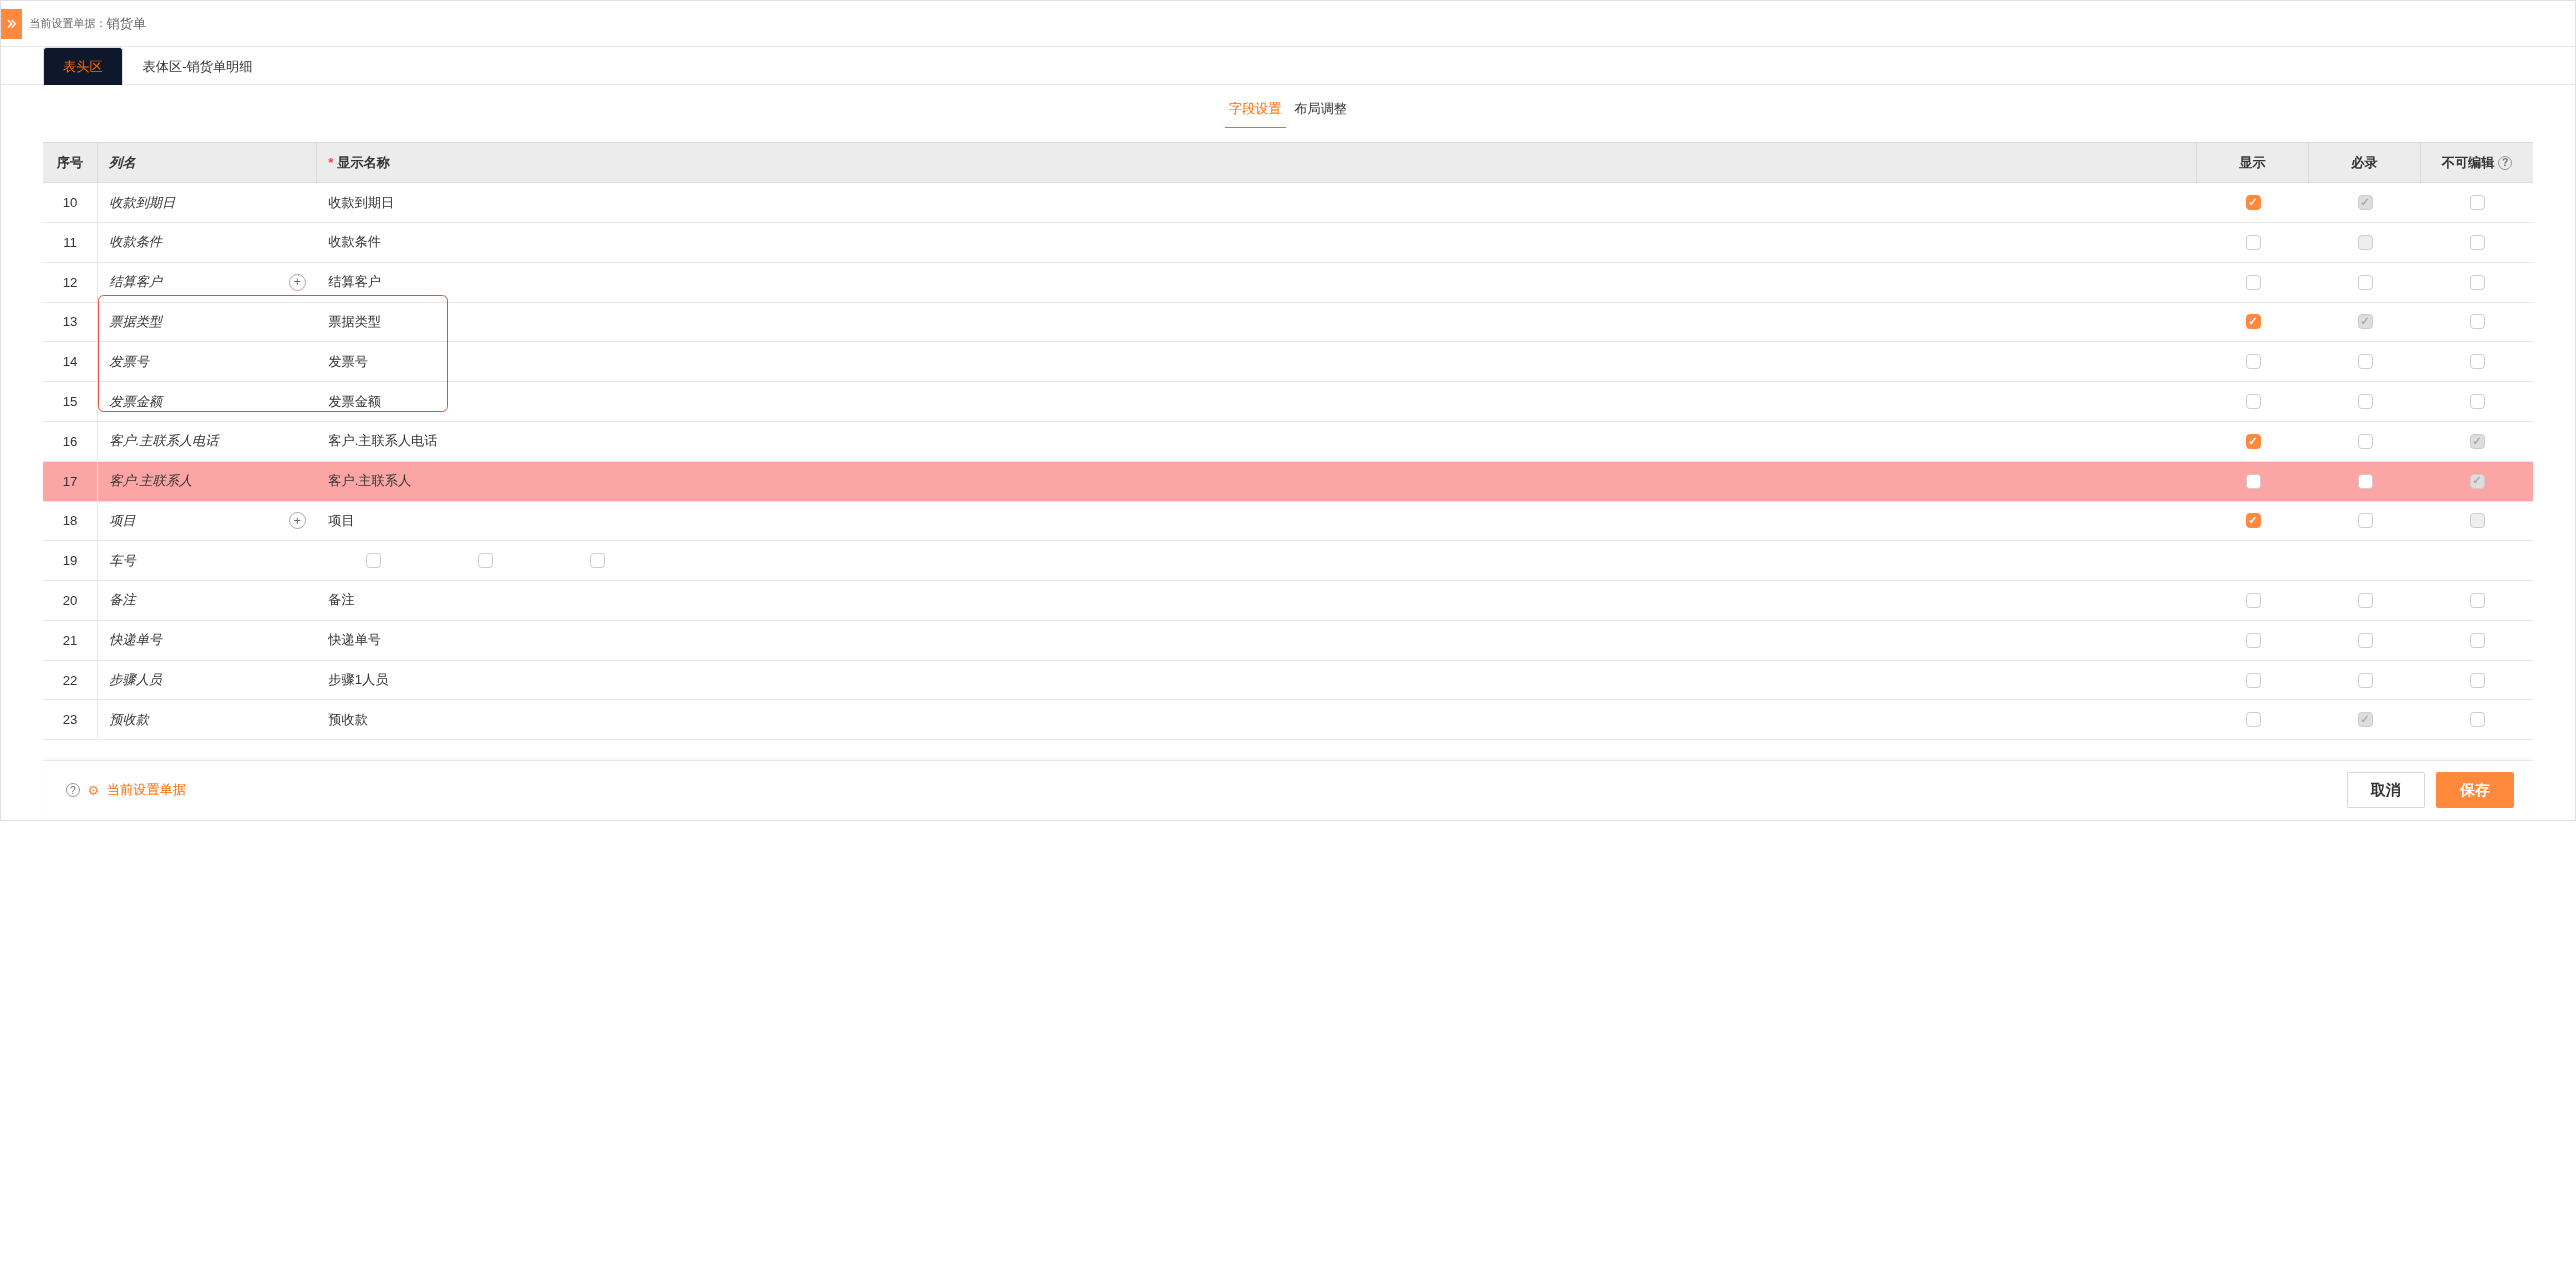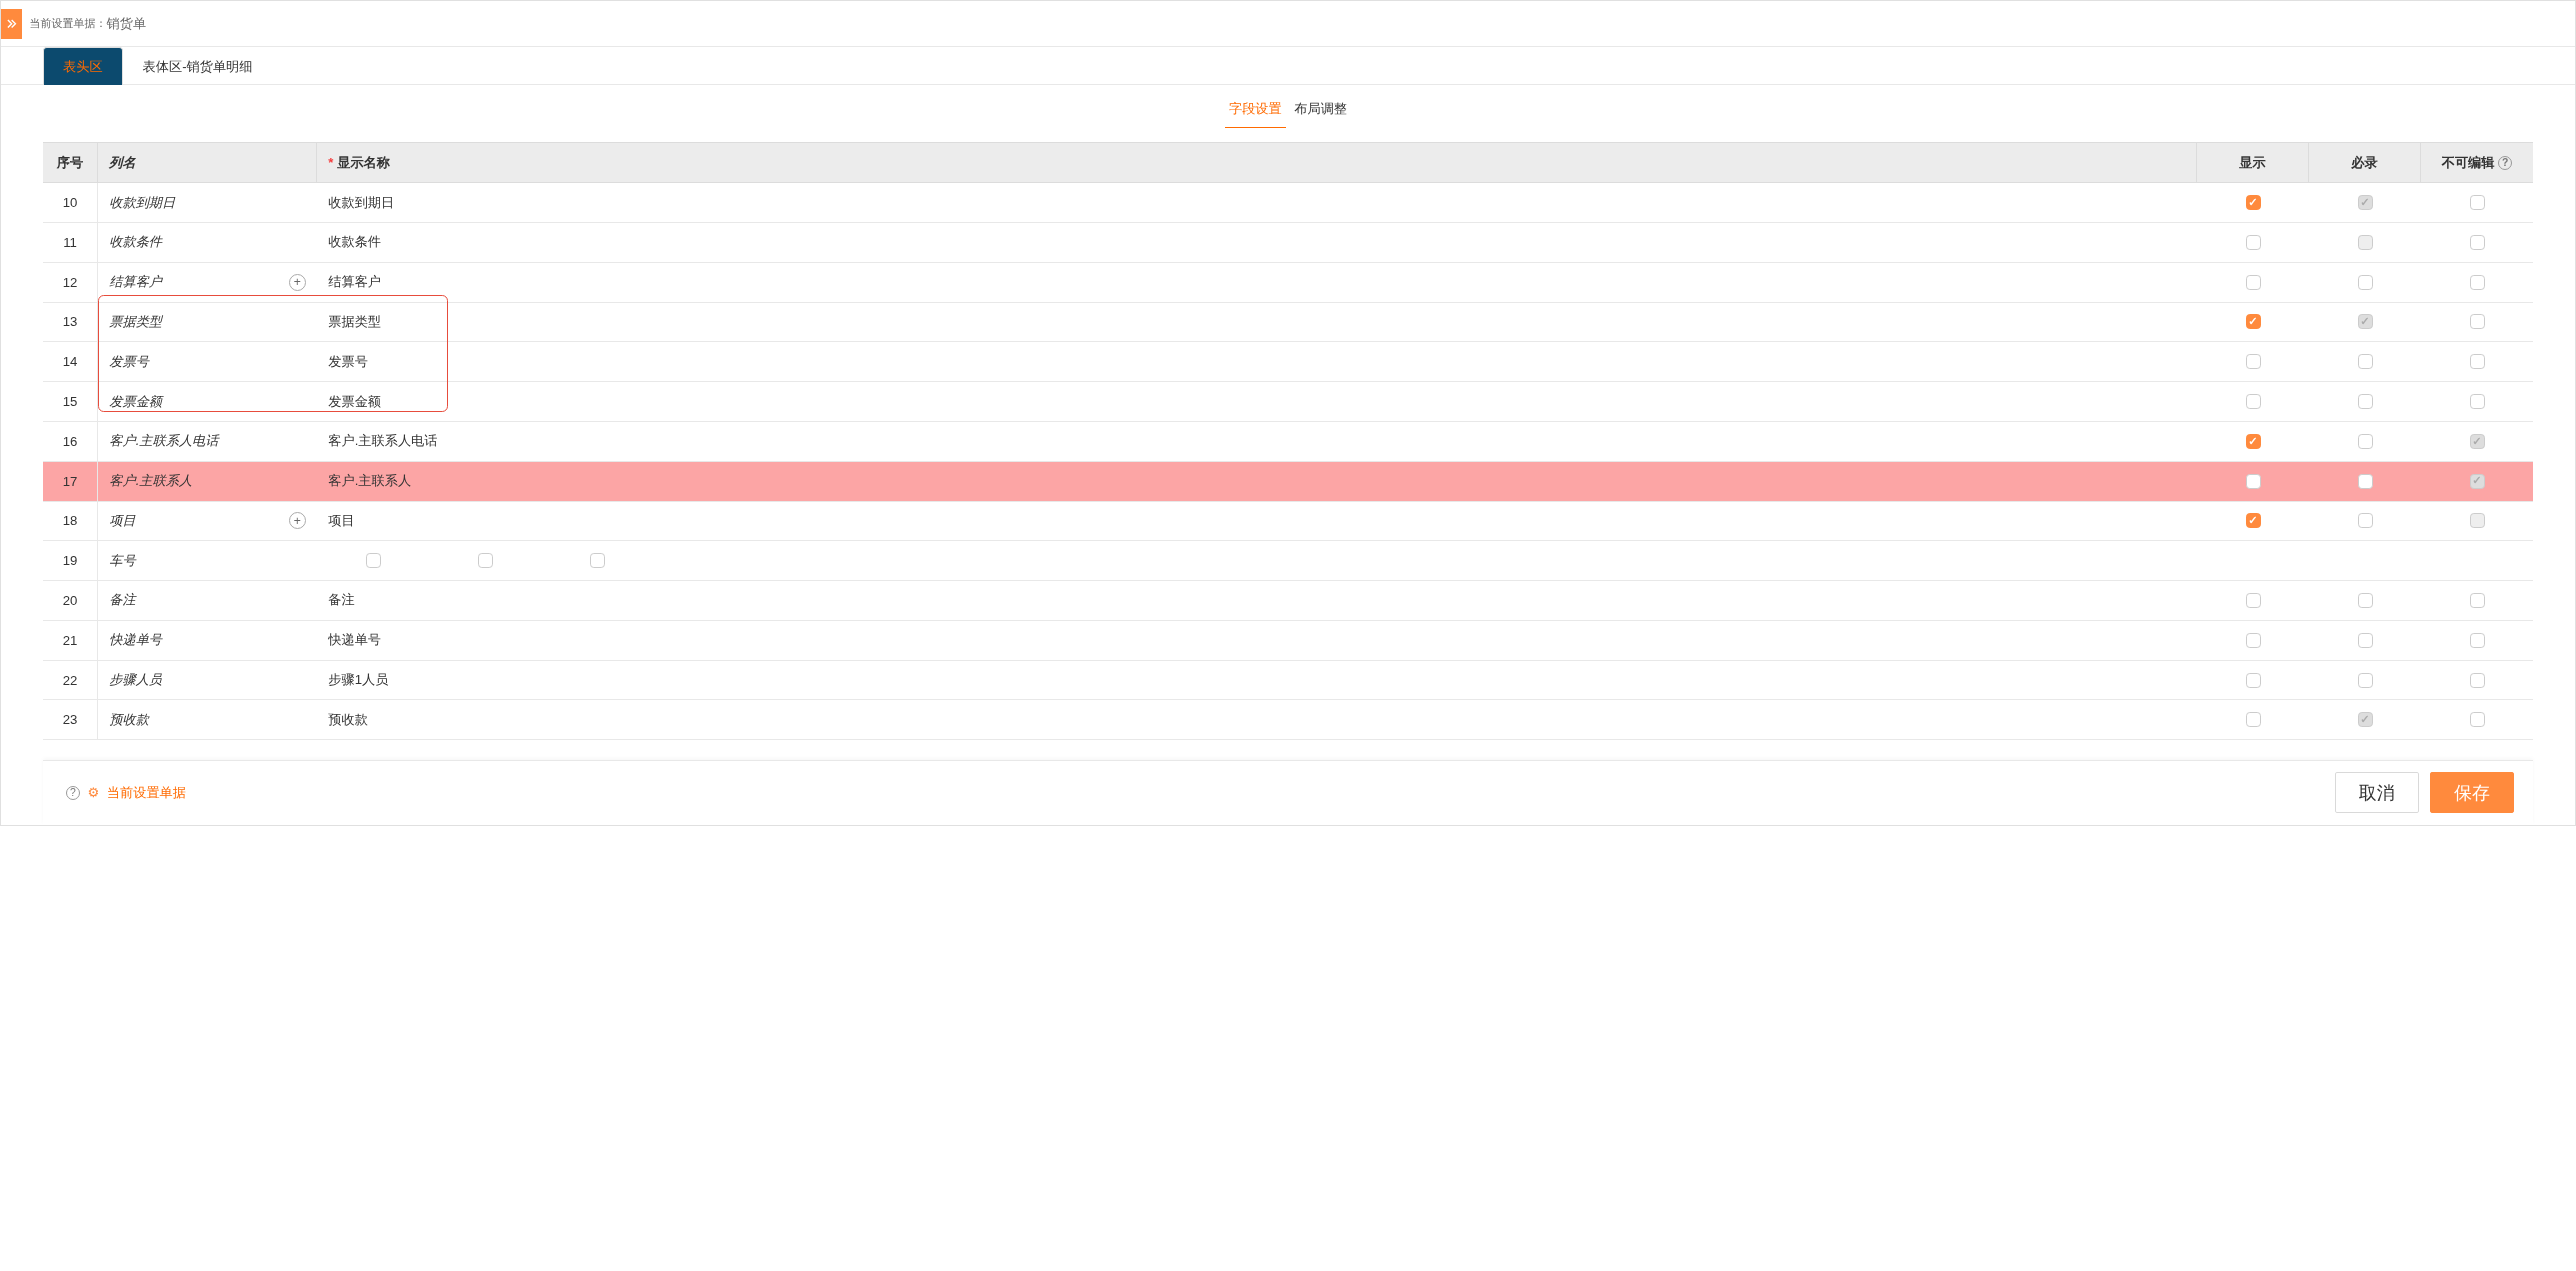--- a/index.html
+++ b/index.html
@@ -50,21 +50,21 @@
       padding: 9.4px 19px;
       color: #333;
       border: 0.9px solid transparent;
       border-bottom: none;
       cursor: pointer;
       margin-bottom: -0.9px;
     }
     .tab-item.active {
       color: #ff6a00;
       border-color: #e0e0e0;
-      background: #0c4a6e;
+      background: #0f172a;
       border-radius: 3.8px 3.8px 0 0;
     }
     .sub-tabs {
       display: flex;
       justify-content: center;
       gap: 5px;
       padding: 15px 0 2px;
     }
     .sub-tab {
       color: #333;
@@ -211,22 +211,23 @@
       color: #ff8a3d;
       font-size: 13.2px;
     }
     .footer-actions {
       display: flex;
       gap: 11.3px;
     }
     .btn {
       padding: 7.6px 23px;
       border-radius: 1.9px;
-      font-size: 18px;
+      font-size: 15px;
       cursor: pointer;
+      font-weight: bold;
     }
     .btn-default {
       background: #fff;
       border: 0.9px solid #d9d9d9;
       color: #333;
     }
     .btn-primary {
       background: #ff8a3d;
       border: 0.9px solid #ff8a3d;
       color: #fff;

